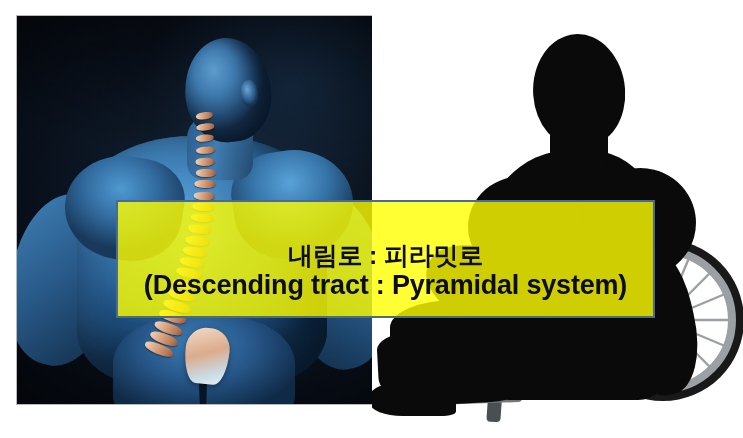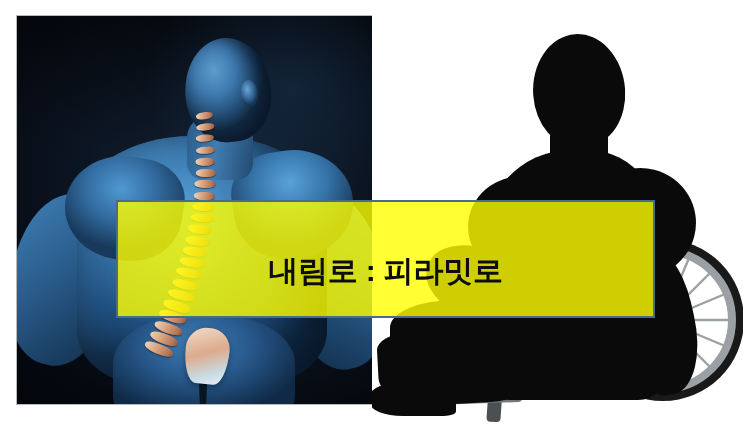--- a/index.html
+++ b/index.html
@@ -267,21 +267,21 @@
   }
   .caption-line {
     color: #0d0d0d;
     font-family: "Liberation Sans", sans-serif;
     font-weight: bold;
     letter-spacing: -0.2px;
     white-space: nowrap;
     text-align: center;
     line-height: 1.16;
   }
-  #caption-line-1 { font-size: 30px; margin-top: 24px; }
+  #caption-line-1 { font-size: 25px; margin-top: 24px; }
   #caption-line-2 { font-size: 27px; }
 </style>
 </head>
 <body>
 
 <div id="stage">
 
   <div id="anatomy-panel">
     <div id="anatomy-bg"></div>
 
@@ -387,15 +387,16 @@
     <div class="sil" id="sil-shoulder-l"></div>
     <div class="sil" id="sil-shoulder-r"></div>
     <div class="sil" id="sil-arm-l"></div>
     <div class="sil" id="sil-arm-r"></div>
     <div class="sil" id="sil-neck"></div>
     <div class="sil" id="sil-head"></div>
   </div>
 
   <div id="caption-banner">
     <div class="caption-line" id="caption-line-1">내림로 : 피라밋로</div>
+    <div class="caption-line" id="caption-line-2">(Descending tract : Pyramidal system)</div>
   </div>
 
 </div>
 
 </body></html>

